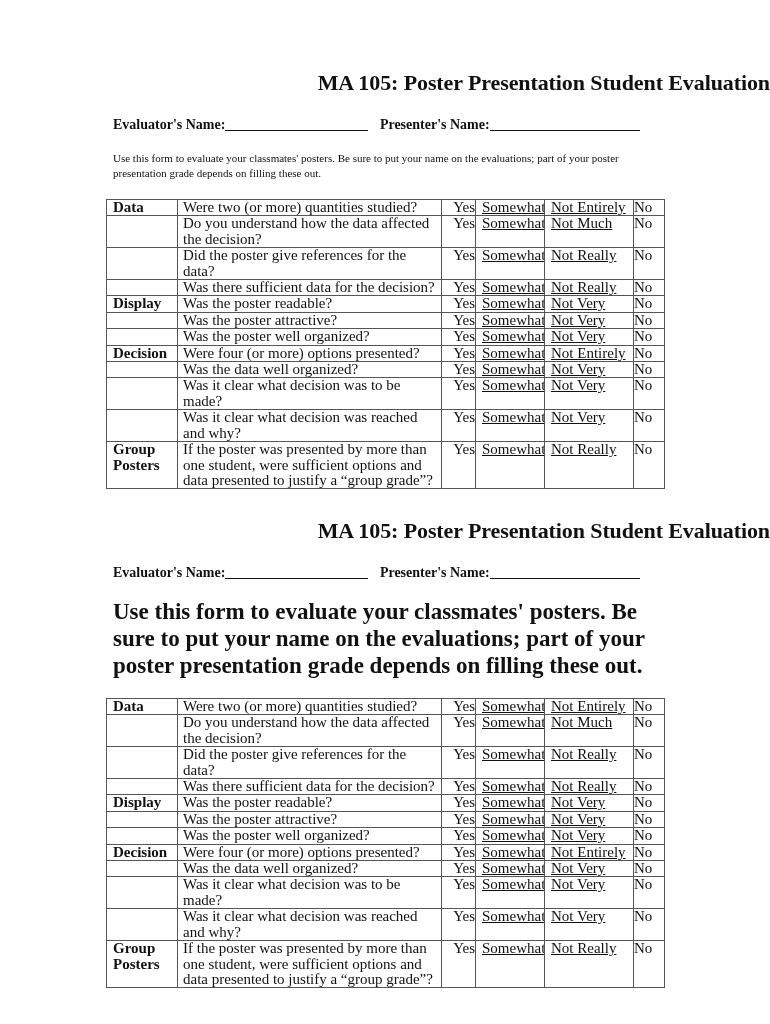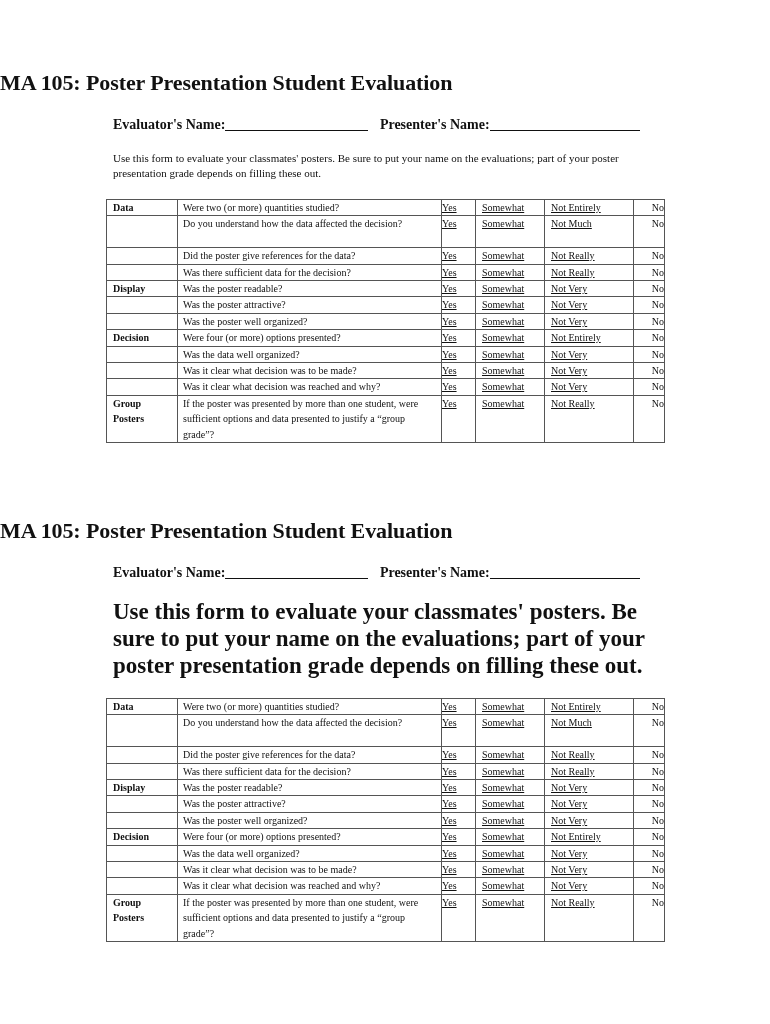--- a/index.html
+++ b/index.html
@@ -1,50 +1,50 @@
 <!DOCTYPE html>
 <html><head>
 <meta charset="utf-8">
 <style>
   html, body { margin: 0; padding: 0; background: #ffffff; }
   body {
     width: 770px; height: 1024px; position: relative; overflow: hidden;
     font-family: "Liberation Serif", "DejaVu Serif", serif; color: #111;
   }
   .title {
-    position: absolute; left: 0; width: 770px; text-align: left;
+    position: absolute; left: 0; width: 770px; text-align: right;
     font-weight: bold; font-size: 22px; letter-spacing: -0.1px;
   }
   .names {
     position: absolute; left: 113px; font-weight: bold; font-size: 14px;
     white-space: nowrap;
   }
   .names .blank {
     display: inline-block; border-bottom: 1px solid #111; height: 12px;
     vertical-align: baseline; margin-bottom: -2px;
   }
   .intro-small {
     position: absolute; left: 113px; width: 530px; font-size: 11px; line-height: 15px;
   }
   .intro-big {
     position: absolute; left: 113px; width: 540px; font-weight: bold;
     font-size: 23px; line-height: 27px;
   }
   table.eval {
     position: absolute; left: 106px; width: 558px;
-    border-collapse: collapse; font-size: 10px; table-layout: fixed; padding-left: 24px;
+    border-collapse: collapse; font-size: 15px; table-layout: fixed; padding-left: 24px;
   }
   table.eval td {
     border: 1px solid #555; padding: 0 3px 0 5px; vertical-align: top;
     line-height: 15.4px; height: 15.4px; white-space: nowrap; overflow: hidden;
   }
   table.eval td.q { white-space: normal; padding-left: 5px; }
   table.eval td.cat { font-weight: bold; white-space: normal; padding-left: 6px; }
-  table.eval td.yes { text-align: left; padding: 0; text-decoration: underline; }
-  table.eval td.no { text-align: right; padding: 0; }
+  table.eval td.yes { text-align: right; padding: 0; }
+  table.eval td.no { text-align: left; padding: 0; }
   table.eval td.somewhat, table.eval td.neg { padding-left: 6px; text-decoration: underline; }
   table.eval { border: 1.5px solid #444; }
 </style>
 </head>
 <body>
 
 <div class="title" style="top:70px;">MA 105: Poster Presentation Student Evaluation</div>
 
 <div class="names" style="top:117px;">
   <span>Evaluator's Name:</span><span class="blank" style="width:143px;"></span>

